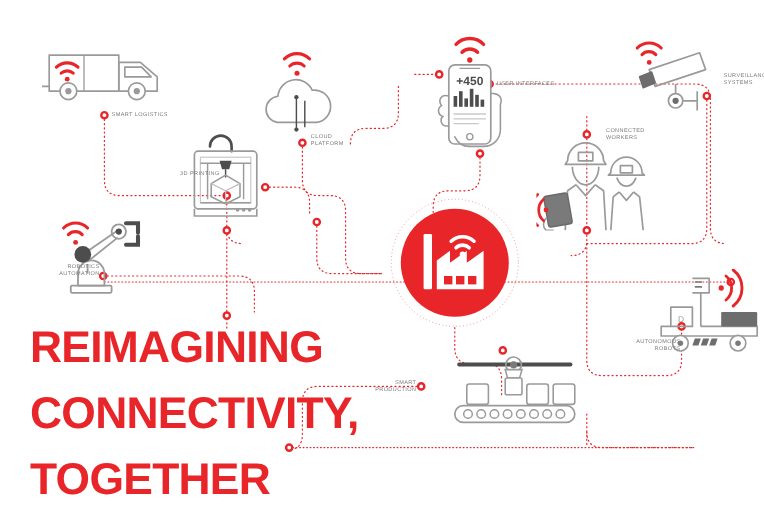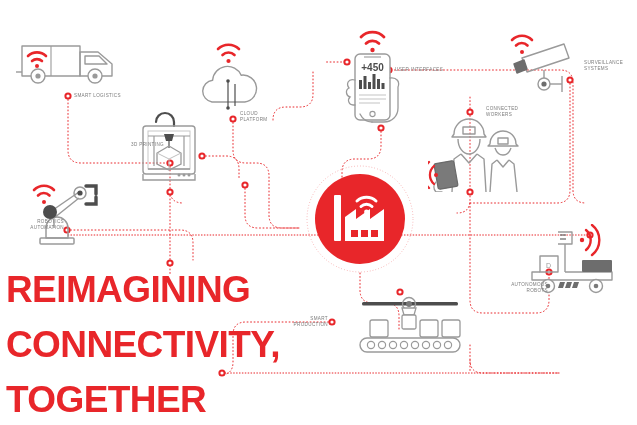--- a/index.html
+++ b/index.html
@@ -1,17 +1,17 @@
 <!DOCTYPE html>
 <html><head>
 <meta charset="utf-8">
 <style>
   html,body{margin:0;padding:0;background:#ffffff;}
   body{width:637px;height:425px;overflow:hidden;font-family:"Liberation Sans",sans-serif;}
-  #stage{position:relative;width:574px;height:425px;background:#ffffff;}
+  #stage{position:relative;width:574px;height:425px;background:#ffffff;margin-left:19px;}
   #net{position:absolute;left:0;top:0;width:637px;height:425px;}
 
   .node{position:absolute;font-family:"Liberation Sans",sans-serif;}
 
   .lbl{position:absolute;color:#7c7c7c;font-size:4.6px;letter-spacing:.35px;
        line-height:6px;text-transform:uppercase;white-space:pre-line;font-weight:400;}
   .lbl.r{text-align:right;}
   .lbl.l{text-align:left;}
 
   #headline{position:absolute;left:6px;top:262px;width:330px;color:#e8262a;

